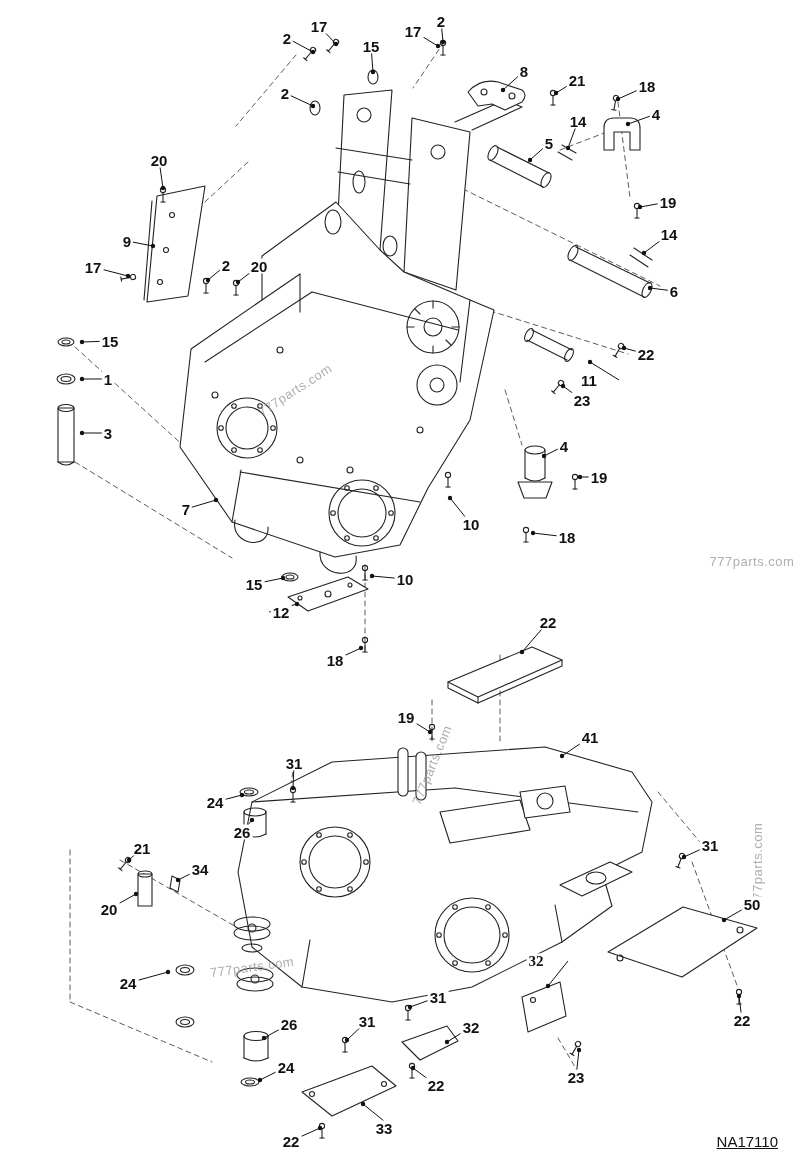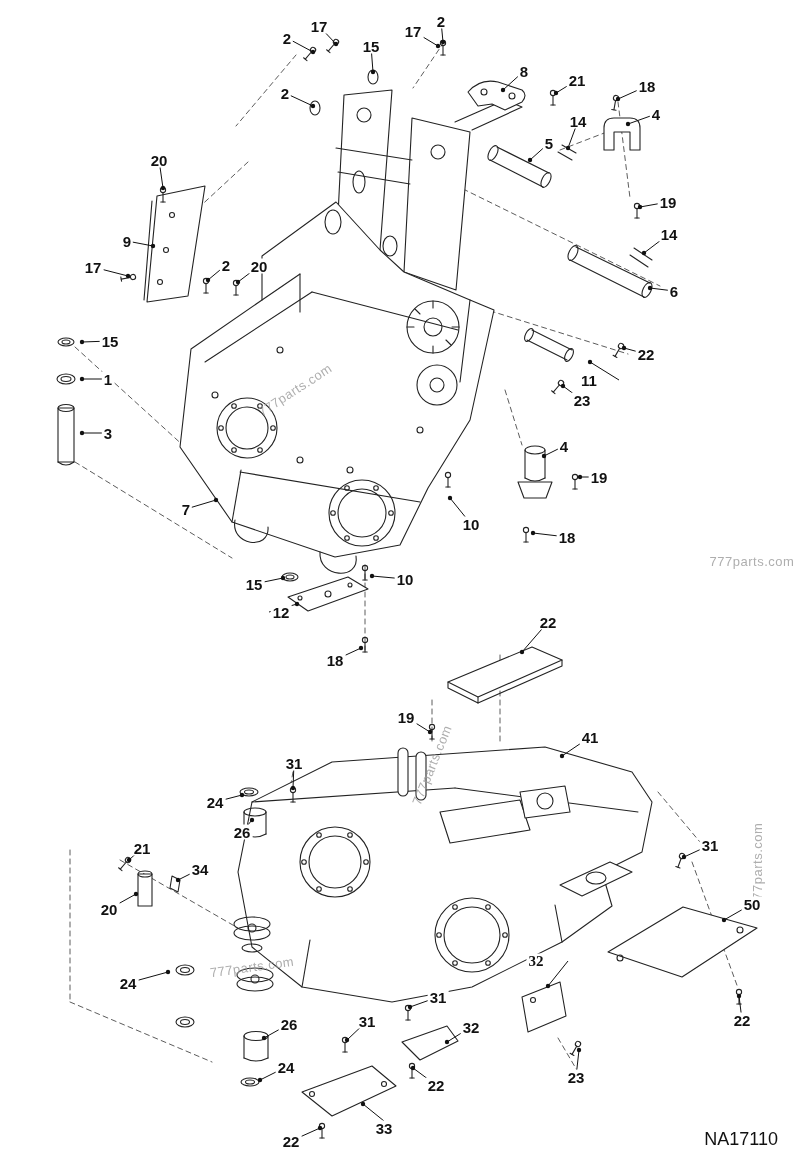--- a/index.html
+++ b/index.html
@@ -6,21 +6,21 @@
   #page{position:relative;width:800px;height:1172px;background:#fff;overflow:hidden;
         font-family:"Liberation Sans",sans-serif;}
   #art,#leader-layer{position:absolute;left:0;top:0;width:800px;height:1172px;}
   #leader-layer{pointer-events:none;}
   .callout{position:absolute;transform:translate(-50%,-50%);font-weight:bold;
            font-size:15px;color:#111;background:#fff;padding:0 2px;line-height:1;
            z-index:5;}
   .watermark{position:absolute;transform:translate(-50%,-50%) rotate(var(--rot,0deg));
              font-size:13px;color:#9a9a9a;opacity:.8;white-space:nowrap;z-index:2;
              letter-spacing:.5px;}
-  #drawing-number{position:absolute;right:22px;bottom:22px;font-size:18px;color:#111;z-index:5;}
+  #drawing-number{position:absolute;right:22px;bottom:22px;font-size:15px;color:#111;z-index:5;text-decoration:underline;}
 </style>
 </head>
 <body>
 
 <div id="page">
 
   <svg id="art" viewBox="0 0 800 1172" xmlns="http://www.w3.org/2000/svg">
     <defs>
       <g id="bolt" stroke="#232323" fill="none" stroke-width="1.1">
         <circle cx="0" cy="0" r="2.6"></circle>

